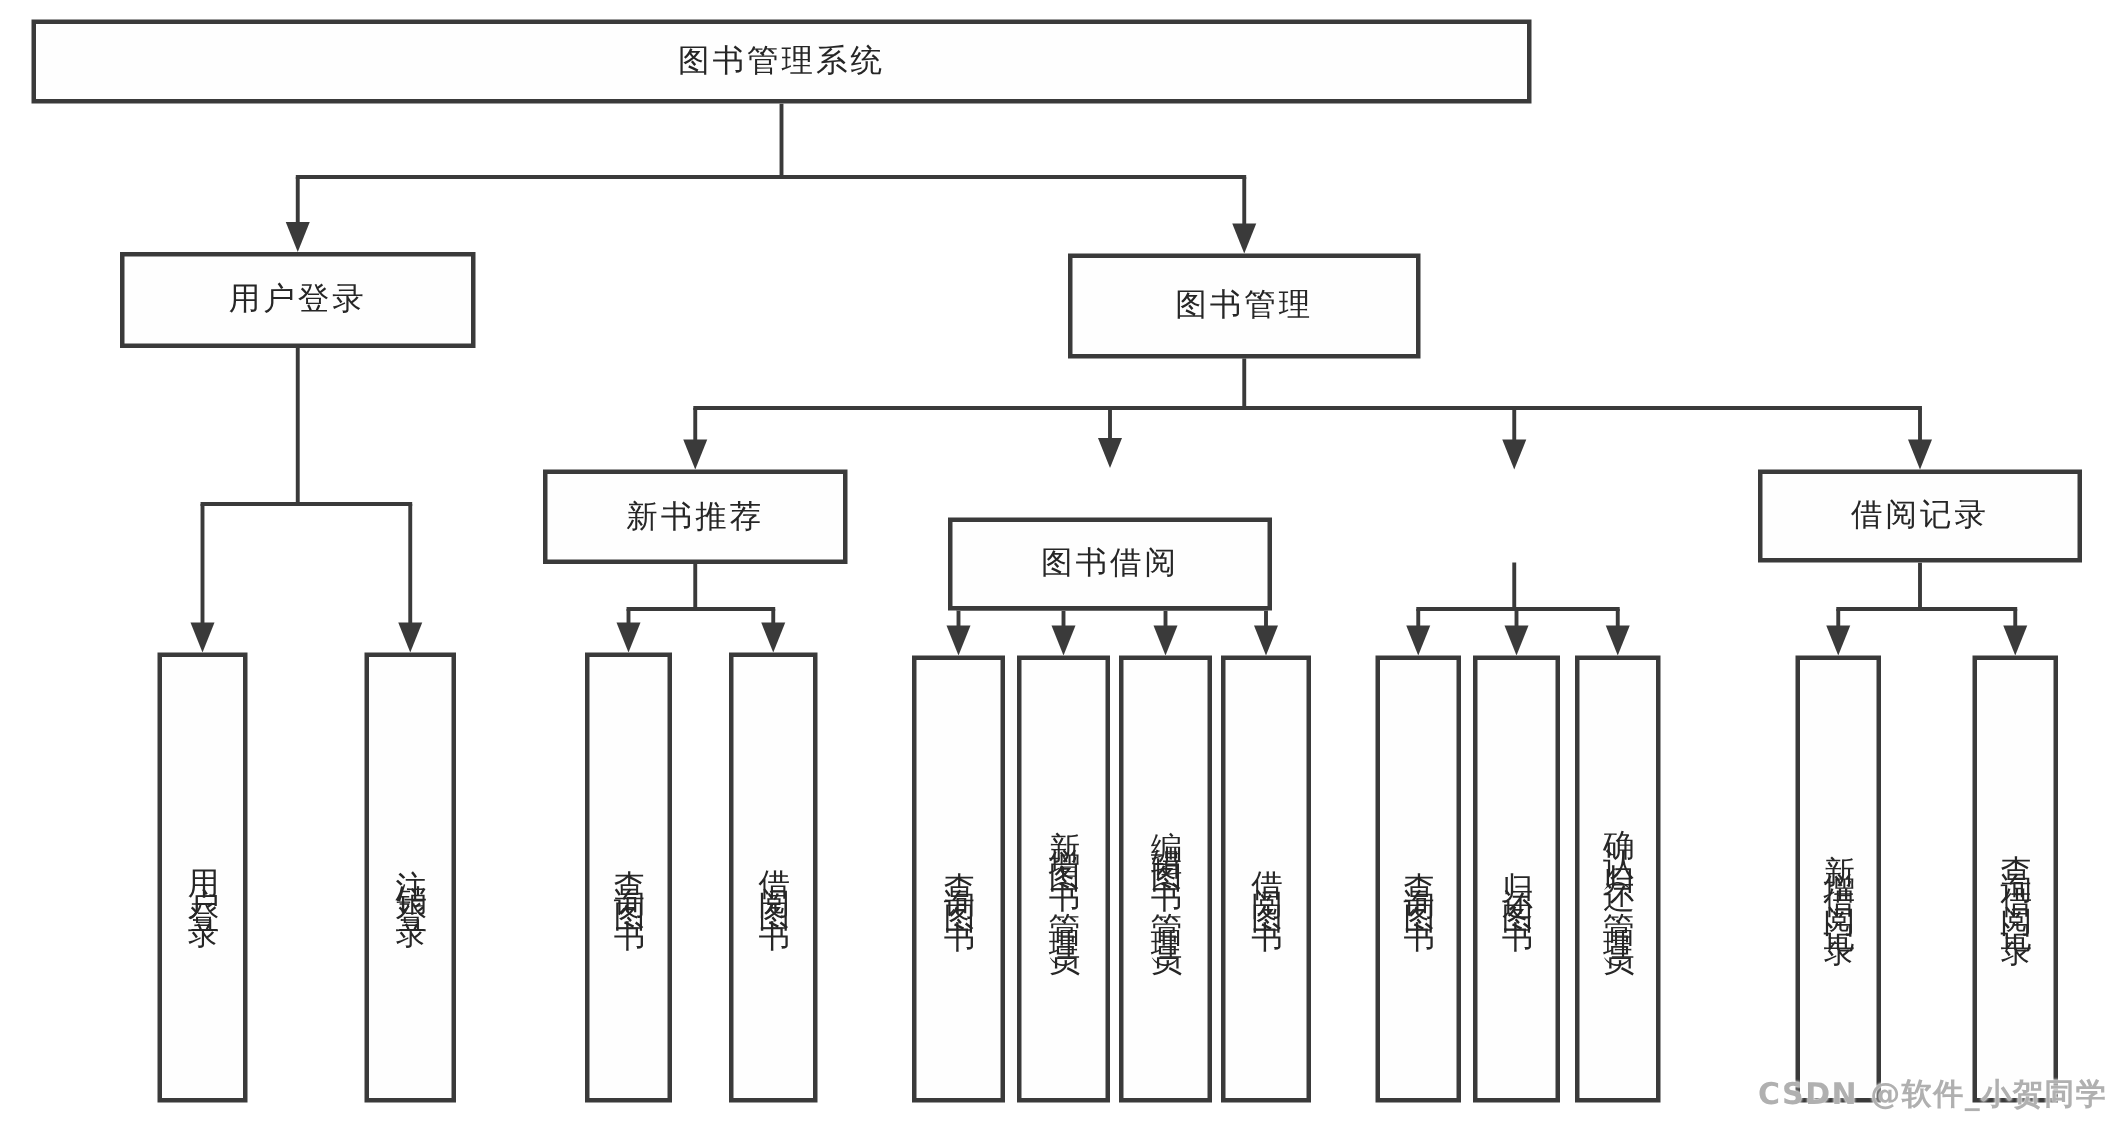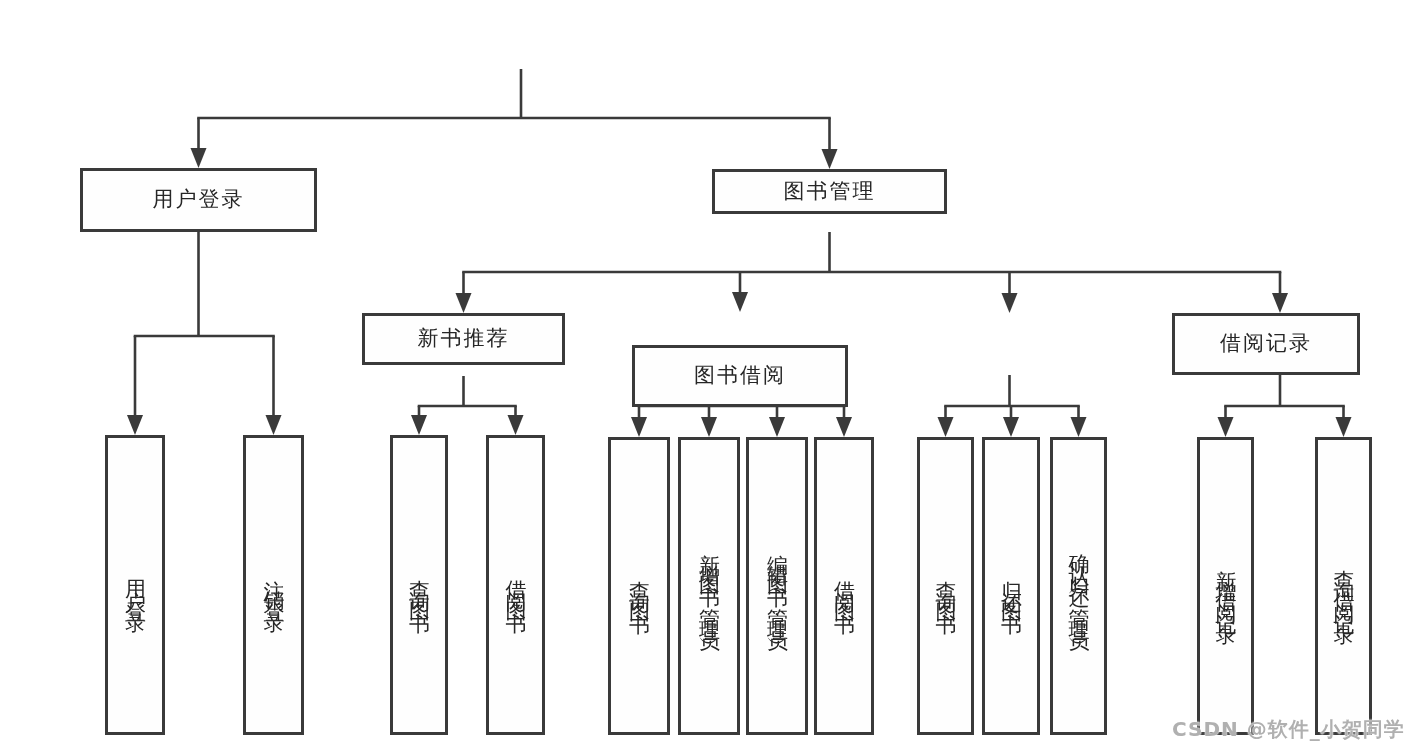--- a/index.html
+++ b/index.html
@@ -101,33 +101,36 @@
       <line x1="1078.5" y1="406" x2="1078.5" y2="421" stroke="#3a3a3a" stroke-width="2.6"></line>
       <polygon points="1070.5,417 1086.5,417 1078.5,437" fill="#3a3a3a"></polygon>
       <line x1="1280" y1="375" x2="1280" y2="406" stroke="#3a3a3a" stroke-width="2.6"></line>
       <line x1="1224.2" y1="406" x2="1344.8" y2="406" stroke="#3a3a3a" stroke-width="2.6"></line>
       <line x1="1225.5" y1="406" x2="1225.5" y2="421" stroke="#3a3a3a" stroke-width="2.6"></line>
       <polygon points="1217.5,417 1233.5,417 1225.5,437" fill="#3a3a3a"></polygon>
       <line x1="1343.5" y1="406" x2="1343.5" y2="421" stroke="#3a3a3a" stroke-width="2.6"></line>
       <polygon points="1335.5,417 1351.5,417 1343.5,437" fill="#3a3a3a"></polygon>
     </svg>
   <div class="watermark" style="left: 1172px; top: 716px; color: rgb(176, 176, 176);">CSDN @软件_小贺同学</div>
+<div class="node" style="left: 21px; top: 13px; width: 1000px; height: 56px; border-color: rgb(58, 58, 58); background: rgb(254, 254, 254); color: rgb(38, 38, 38);">
+      <span>图书管理系统</span>
+    </div>
     <div class="node" style="left: 80px; top: 168px; width: 237px; height: 64px; border-color: rgb(58, 58, 58); background: rgb(254, 254, 254); color: rgb(38, 38, 38);">
       <span>用户登录</span>
     </div>
-    <div class="node" style="left: 712px; top: 169px; width: 235px; height: 45px; border-color: rgb(58, 58, 58); background: rgb(254, 254, 254); color: rgb(38, 38, 38);">
+    <div class="node" style="left: 712px; top: 169px; width: 235px; height: 70px; border-color: rgb(58, 58, 58); background: rgb(254, 254, 254); color: rgb(38, 38, 38);">
       <span>图书管理</span>
     </div>
-    <div class="node" style="left: 362px; top: 313px; width: 203px; height: 52px; border-color: rgb(58, 58, 58); background: rgb(254, 254, 254); color: rgb(38, 38, 38);">
+    <div class="node" style="left: 362px; top: 313px; width: 203px; height: 63px; border-color: rgb(58, 58, 58); background: rgb(254, 254, 254); color: rgb(38, 38, 38);">
       <span>新书推荐</span>
     </div>
     <div class="node" style="left: 632px; top: 312px; width: 216px; height: 62px; border-color: rgb(58, 58, 58); background: rgb(254, 254, 254); color: rgb(38, 38, 38); margin-top: 33px;">
       <span>图书借阅</span>
     </div>
-    <div class="node" style="left: 1172px; top: 313px; width: 188px; height: 62px; border-color: rgb(58, 58, 58); background: rgb(254, 254, 254); color: rgb(38, 38, 38);">
+    <div class="node" style="left: 1172px; top: 313px; width: 216px; height: 62px; border-color: rgb(58, 58, 58); background: rgb(254, 254, 254); color: rgb(38, 38, 38);">
       <span>借阅记录</span>
     </div>
     <div class="node vertical" style="left: 105px; top: 435px; width: 60px; height: 300px; border-color: rgb(58, 58, 58); background: rgb(254, 254, 254); color: rgb(38, 38, 38);">
       <span>用户登录</span>
     </div>
     <div class="node vertical" style="left: 243px; top: 435px; width: 61px; height: 300px; border-color: rgb(58, 58, 58); background: rgb(254, 254, 254); color: rgb(38, 38, 38);">
       <span>注销登录</span>
     </div>
     <div class="node vertical" style="left: 390px; top: 435px; width: 58px; height: 300px; border-color: rgb(58, 58, 58); background: rgb(254, 254, 254); color: rgb(38, 38, 38);">
       <span>查询图书</span>

